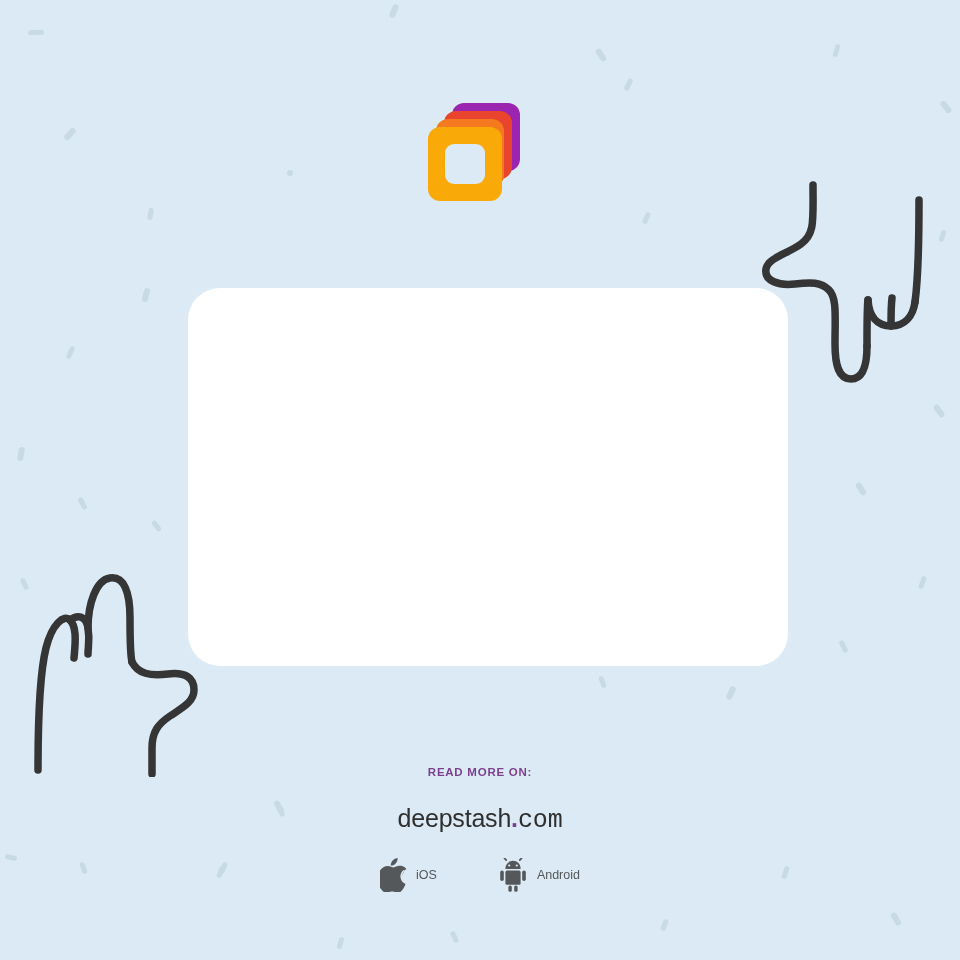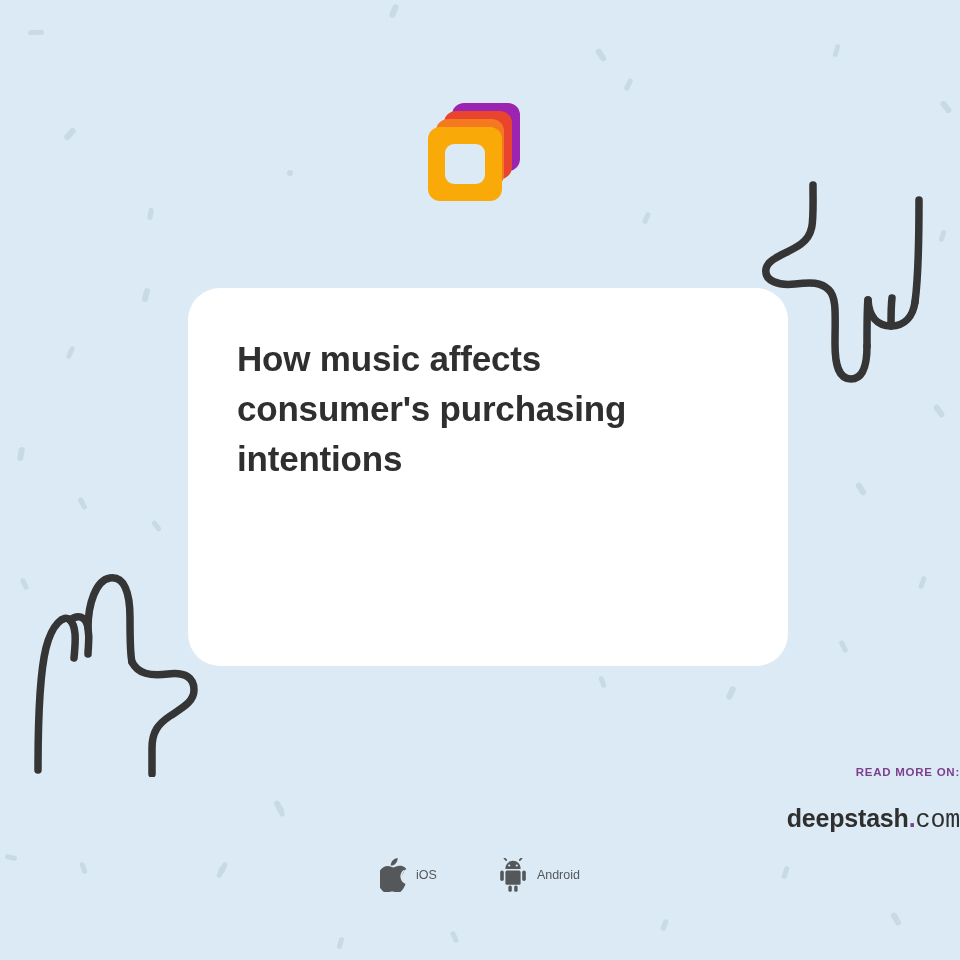--- a/index.html
+++ b/index.html
@@ -77,36 +77,36 @@
     font-size:20.5px;
     font-weight:bold;
     line-height:33px;
     color:#3a3a3a;
   }
 
   
   #footer {
     position:absolute;
     left:0; right:0; top:766px;
-    text-align:right;
+    text-align:center;
     z-index:3;
   }
   #read-more-label {
     font-size:11.5px;
     font-weight:bold;
     letter-spacing:0.75px;
     color:#7c3f8e;
   }
   #wordmark {
     margin-top:28px;
     font-size:25px;
     color:#2f2f2f;
     line-height:1;
   }
-  #wordmark .wm-name { font-weight:bold; letter-spacing:-0.2px; }
+  #wordmark .wm-name { font-weight:normal; letter-spacing:-0.2px; }
   #wordmark .wm-dot  { color:#7c3f8e; font-weight:bold; }
   #wordmark .wm-tld  { font-weight:normal; letter-spacing:-0.2px;font-family:Liberation Mono, monospace; }
 
   #store-badges {
     margin-top:25px;
     display:flex;
     justify-content:center;
     align-items:center;
     gap:60px;
   }
@@ -188,21 +188,20 @@
     <g stroke="#353535" stroke-width="7.5" stroke-linecap="round" stroke-linejoin="round" fill="none">
       <path d="M16 208 C16 160, 18 110, 24 86 C30 62, 42 52, 48 58 C54 64, 54 76, 52 96"></path>
       <path d="M48 58 C56 52, 64 54, 66 66 C68 78, 66 84, 66 92"></path>
       <path d="M66 66 C66 42, 74 18, 88 16 C102 14, 108 30, 108 56 C108 76, 108 92, 110 100"></path>
       <path d="M110 100 C116 112, 128 114, 146 112 C164 110, 172 116, 172 128 C172 140, 160 146, 148 154 C136 162, 130 170, 130 186 C130 198, 130 204, 130 212"></path>
     </g>
   </svg>
 </div>
 
 <div id="content-card">
-  <h1 id="card-title">How music affects consumer's purchasing intentions</h1>
 </div>
 
 <div id="footer">
 
   <div id="read-more-label">READ MORE ON:</div>
 
   <div id="wordmark">
     <span class="wm-name">deepstash</span><span class="wm-dot">.</span><span class="wm-tld">com</span>
   </div>
 

